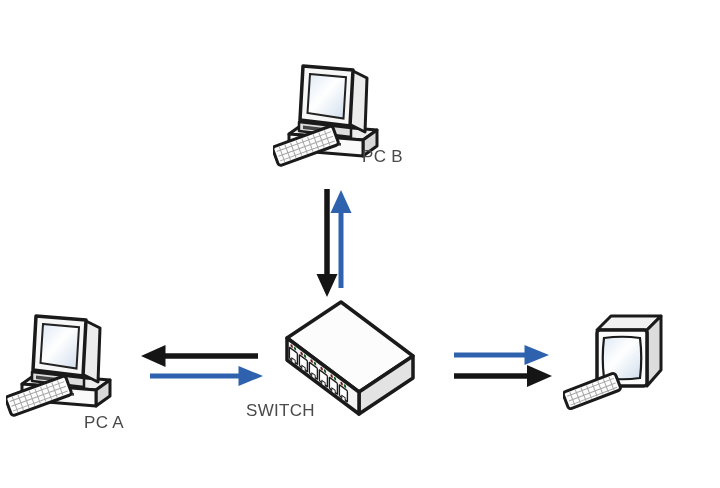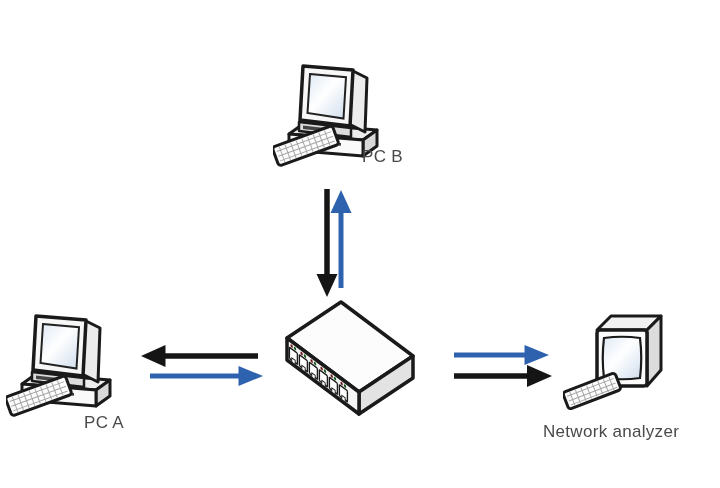--- a/index.html
+++ b/index.html
@@ -130,28 +130,28 @@
       <g transform="matrix(0.8 0.6 0 1 5 44)">
         <use href="#swport" x="3"></use>
         <use href="#swport" x="15.5"></use>
         <use href="#swport" x="28"></use>
         <use href="#swport" x="40.5"></use>
         <use href="#swport" x="53"></use>
         <use href="#swport" x="65.5"></use>
       </g>
     </svg>
   </div>
+  <div class="node-label" style="left:246px; top:399px;">SWITCH</div>
 
   <div class="node" style="left:563px; top:312px;">
     <svg width="108" height="104" viewBox="0 0 108 104">
       <polygon class="outline" points="34,18 48,4 98,4 84,18" fill="#f1f1f1" stroke-width="3"></polygon>
       <polygon class="outline" points="84,18 98,4 98,58 84,74" fill="#dcdcdc" stroke-width="3"></polygon>
       <rect class="outline" x="34" y="18" width="50" height="56" rx="3" fill="#fcfcfc" stroke-width="3.5"></rect>
       <path d="M41,26 Q59,23.5 77,26 Q79.5,46 77,66 Q59,68.5 41,66 Q38.5,46 41,26 Z" fill="url(#crt-grad)" stroke="#1a1a1a" stroke-width="2.2"></path>
       <g transform="rotate(-21 8 86)">
         <rect class="outline" x="2" y="78" width="56" height="18" rx="3" fill="#fdfdfd" stroke-width="3"></rect>
         <path d="M5 83H55 M5 88H55 M5 92.5H55 M9 80V94 M15 80V94 M21 80V94 M27 80V94 M33 80V94 M39 80V94 M45 80V94 M51 80V94" stroke="#a5a5a5" stroke-width="1" fill="none"></path>
       </g>
     </svg>
   </div>
-  <div class="node-label" style="left:543px; top:420px;">Network analyzer</div>
 
 </div>
 
 </body></html>

